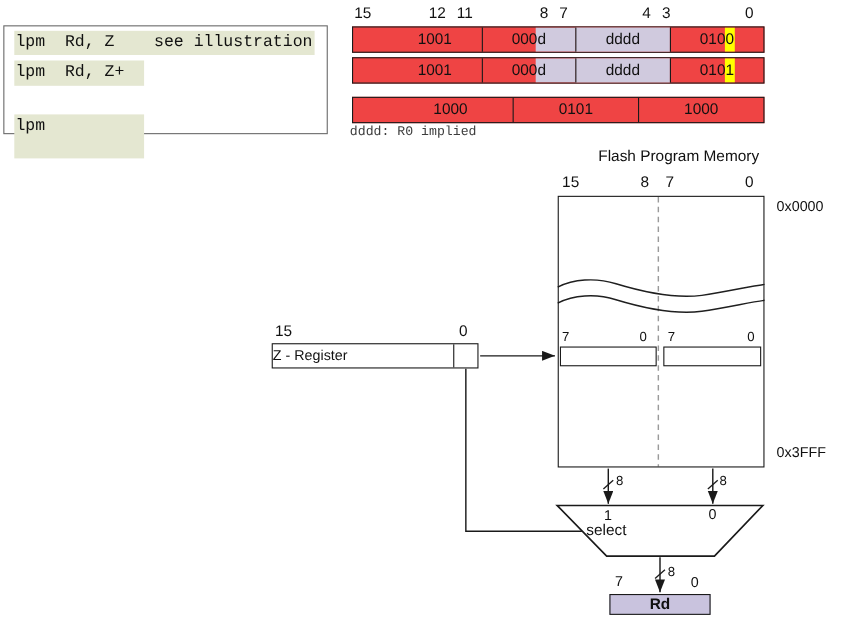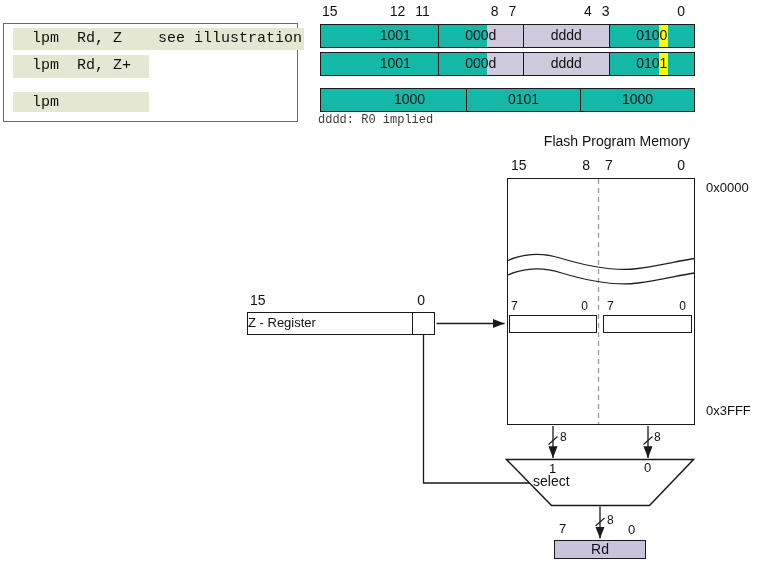--- a/index.html
+++ b/index.html
@@ -4,31 +4,31 @@
 <style>
   html,body{margin:0;padding:0;background:#fff;}
   #canvas{position:relative;width:768px;height:564px;background:#fff;overflow:hidden;
           font-family:"Liberation Sans",sans-serif;color:#111;}
   .abs{position:absolute;}
 
   
   #instr-panel{left:3px;top:23px;width:293px;height:97px;border:1px solid #6a6a6a;background:#fff;}
   .instr-row{position:absolute;left:9px;background:#e4e7d1;white-space:pre;
              font-family:"Liberation Mono","DejaVu Sans Mono",monospace;font-size:15px;
-             line-height:22px;padding-left:19px;color:#111;}
+             line-height:22px;padding-left:1px;color:#111;}
   #instr-row-1{top:4px;width:272px;height:22px;}
   #instr-row-2{top:31px;width:117px;height:23px;}
-  #instr-row-3{top:68px;width:117px;height:20px;}
+  #instr-row-3{top:80px;width:117px;height:40px;}
 
   
   .enc-head{left:320px;top:4px;width:375px;height:15px;display:flex;font-size:14px;line-height:15px;}
   .enc-hsec{flex:1;display:flex;justify-content:space-between;padding:0 8px 0 2px;box-sizing:border-box;}
   .enc-hsec:last-child{padding-right:10px;}
   .enc-row{left:320px;width:375px;height:24px;display:flex;border:1.4px solid #1a1a1a;
-           box-sizing:border-box;background:#14b8a6;padding-left:32px;}
+           box-sizing:border-box;background:#ef4444;padding-left:32px;}
   #enc-row-1{top:24px;} #enc-row-2{top:52px;} #enc-row-3{top:88px;}
   .cell{flex:1;position:relative;text-align:center;font-size:14px;line-height:20.5px;overflow:hidden;}
   .cell + .cell{border-left:1.4px solid #1a1a1a;}
   .cell .txt{position:relative;z-index:1;}
   .cell.purple{background:#d0cade;}
   .pband{position:absolute;right:0;top:0;bottom:0;width:43%;background:#d0cade;}
   .yband{position:absolute;left:calc(50% + 7px);width:9px;top:0;bottom:0;background:#ffff00;}
   #enc-note{left:318px;top:113px;font-family:"Liberation Mono","DejaVu Sans Mono",monospace;
             font-size:12px;color:#3c3c3c;}
 
@@ -62,21 +62,21 @@
   #mux-in1{left:549px;top:461px;font-size:13px;}
   #mux-in0{left:644px;top:460px;font-size:13px;}
   #mux-select{left:533px;top:473px;font-size:14px;}
   .bus8{font-size:12px;}
   #bus8-left{left:560px;top:430px;}
   #bus8-right{left:654px;top:430px;}
   #bus8-out{left:607px;top:513px;}
   #rd-bit7{left:559px;top:521px;font-size:13px;}
   #rd-bit0{left:628px;top:522px;font-size:13px;}
   #rd-box{left:554px;top:540px;width:92px;height:19px;background:#c9c3de;border:1.5px solid #1a1a1a;
-          box-sizing:border-box;text-align:center;font-size:14px;font-weight:400;line-height:16px;}
+          box-sizing:border-box;text-align:center;font-size:14px;font-weight:700;line-height:16px;}
 
   svg.overlay{position:absolute;left:0;top:0;z-index:0;}
   .abs{z-index:1;}
 </style>
 </head>
 <body>
 
 <div id="canvas">
 
   <svg class="overlay" width="768" height="564" viewBox="0 0 768 564">

